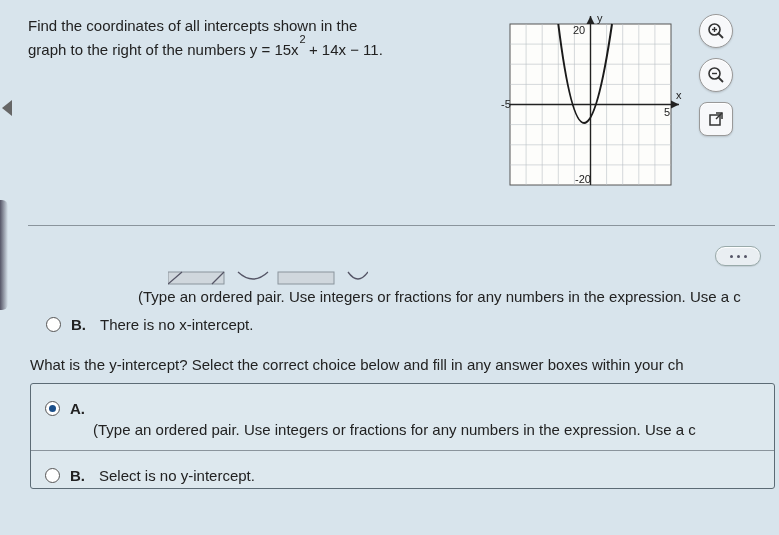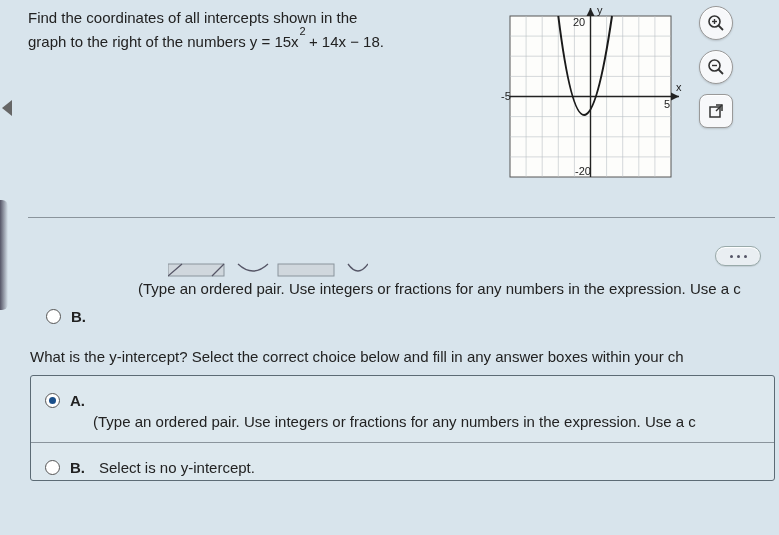--- a/index.html
+++ b/index.html
@@ -25,21 +25,21 @@
   .arrow-left {
     position: absolute;
     left: 2px;
     top: 100px;
     width: 0; height: 0;
     border-top: 8px solid transparent;
     border-bottom: 8px solid transparent;
     border-right: 10px solid #666;
   }
   .content {
-    padding: 4px 4px 12px 28px;
+    padding: 12px 4px 12px 28px;
   }
   .question-row {
     display: flex;
     align-items: flex-start;
     gap: 10px;
   }
   .question-text {
     flex: 0 0 460px;
     line-height: 1.55;
     padding-top: 2px;
@@ -145,21 +145,21 @@
 <body>
 
 <div class="arrow-left"></div>
 <div class="shadow-bar"></div>
 
 <div class="content">
 
   <div class="question-row">
     <div class="question-text">
       <span>Find the coordinates of all intercepts shown in the</span><br>
-      <span>graph to the right of the numbers y = 15x</span><span class="eq-sup"><sup>2</sup></span><span> + 14x − 18.</span>
+      <span>graph to the right of the numbers y = 15x</span><span class="eq-sup"><sup>2</sup></span><span> + 14x − 11.</span>
     </div>
 
     <div class="graph-wrap">
       <svg class="graph-svg" width="185" height="185" viewBox="0 0 185 185">
         <rect x="12" y="12" width="161" height="161" fill="#fdfdfb" stroke="#555" stroke-width="1"></rect>
         <g stroke="#b8bfc4" stroke-width="0.6">
           <line x1="28.1" y1="12" x2="28.1" y2="173"></line>
             <line x1="44.2" y1="12" x2="44.2" y2="173"></line>
           <line x1="60.3" y1="12" x2="60.3" y2="173"></line>
             <line x1="76.4" y1="12" x2="76.4" y2="173"></line>
@@ -229,20 +229,21 @@
       <rect x="110" y="2" width="56" height="12" fill="#d0d7dd" stroke="#8a949c"></rect>
       <path d="M 180 2 Q 190 16 200 2" fill="none" stroke="#556" stroke-width="1.3"></path>
     </svg>
   </div>
 
   <div class="hint-line">(Type an ordered pair. Use integers or fractions for any numbers in the expression. Use a c</div>
 
   <div class="opt-row">
     <div class="radio"></div>
     <span class="opt-label">B.</span>
+    <span>There is no x-intercept.</span>
   </div>
 
   <div class="sub-q">What is the y-intercept? Select the correct choice below and fill in any answer boxes within your ch</div>
 
   <div class="boxed">
     <div class="opt-row">
       <div class="radio sel"></div>
       <span class="opt-label">A.</span>
     </div>
     <div class="hint2">(Type an ordered pair. Use integers or fractions for any numbers in the expression. Use a c</div>

